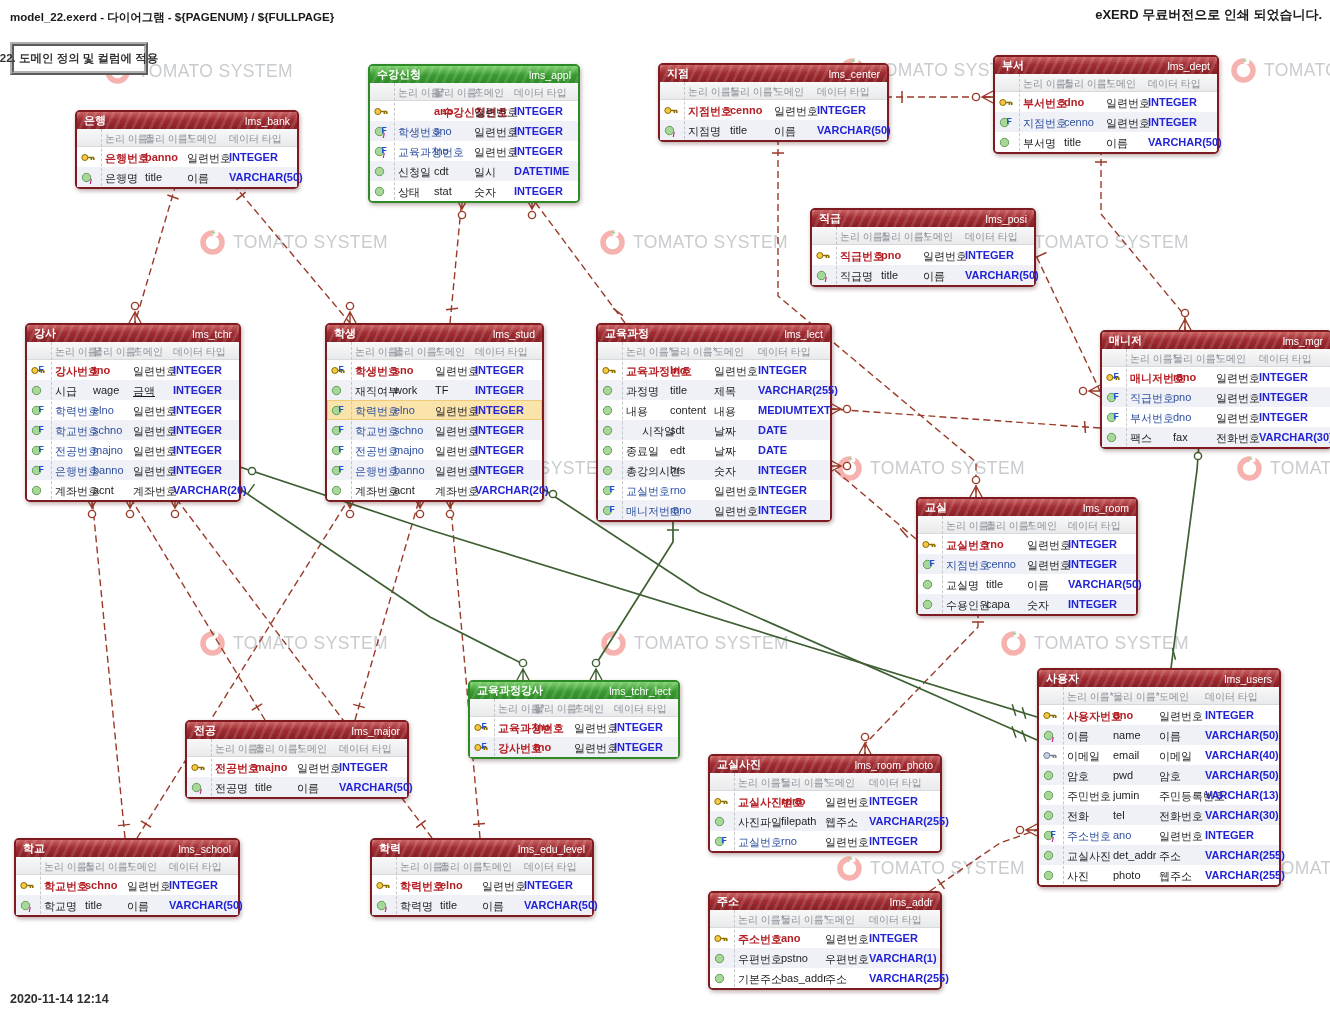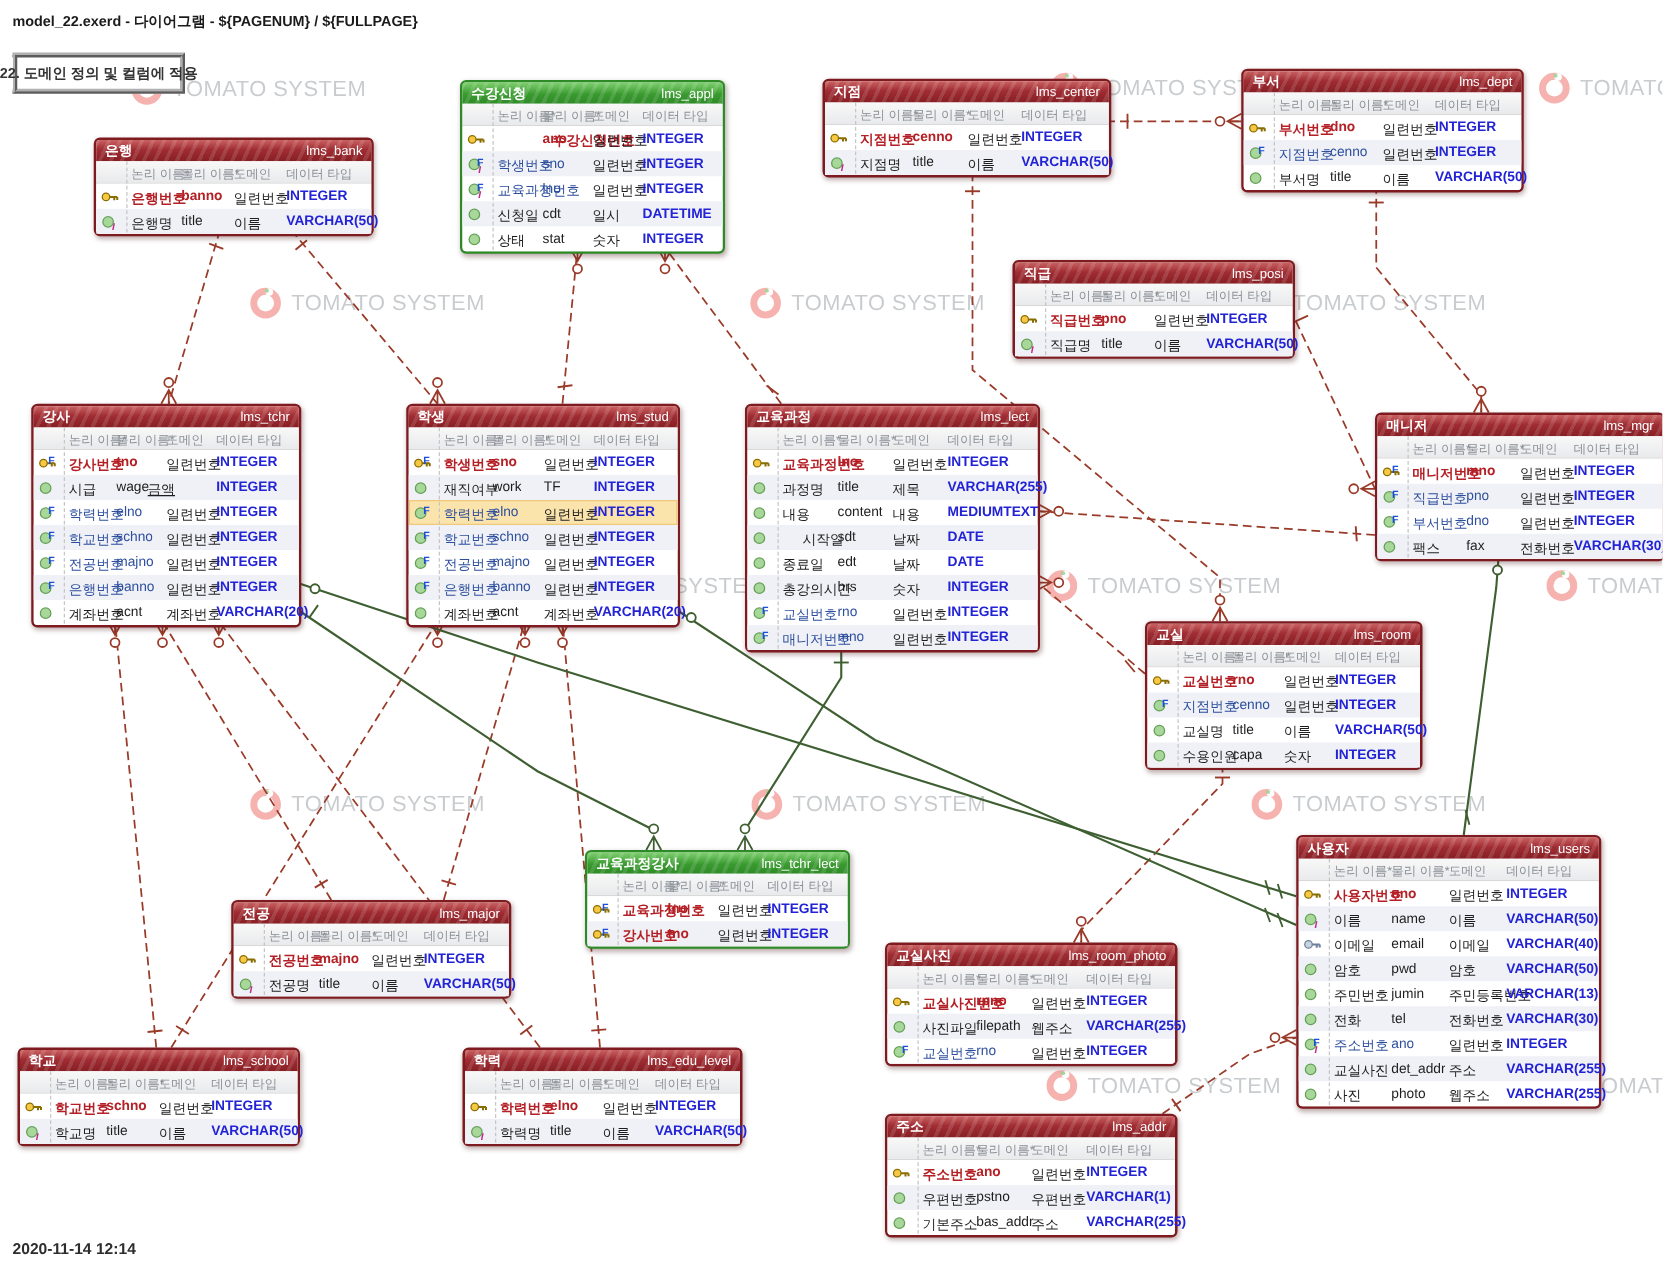--- a/index.html
+++ b/index.html
@@ -538,21 +538,21 @@
             <span class="cell kc" style="left: 66px;">tno</span>
             <span class="cell " style="left: 106px;">일련번호</span>
             <span class="cell ty" style="left: 146px;">INTEGER</span>
           </div>
           <div class="ent-row alt">
             <span class="icon"><svg viewBox="0 0 18 15" width="18" height="15">
                 <circle cx="6.5" cy="7.5" r="4.2" fill="#a8d79a" stroke="#649f56" stroke-width="1"></circle>
               </svg></span>
             <span class="cell " style="left: 28px;">시급</span>
             <span class="cell " style="left: 66px;">wage</span>
-            <span class="cell " style="left: 91px; text-decoration: underline;">금액</span>
+            <span class="cell " style="left: 106px; text-decoration: underline;">금액</span>
             <span class="cell ty" style="left: 146px;">INTEGER</span>
           </div>
           <div class="ent-row">
             <span class="icon"><svg viewBox="0 0 18 15" width="18" height="15">
                 <circle cx="6.5" cy="7.5" r="4.2" fill="#a8d79a" stroke="#649f56" stroke-width="1"></circle>
                 <text x="8.6" y="8.5" font-size="8.5" font-weight="bold" fill="#1b4fd8" font-family="Liberation Sans">F</text>
               </svg></span>
             <span class="cell fc" style="left: 28px;">학력번호</span>
             <span class="cell fc" style="left: 66px;">elno</span>
             <span class="cell " style="left: 106px;">일련번호</span>
@@ -1209,16 +1209,17 @@
             <span class="cell " style="left: 115px;">주소</span>
             <span class="cell ty" style="left: 159px;">VARCHAR(255)</span>
           </div>
         </div>
         <div class="gutter"></div>
       </div>
     </div>
 
   <div class="chrome" id="page-title">model_22.exerd - 다이어그램 - ${PAGENUM} / ${FULLPAGE}</div>
   <div class="chrome" id="notice">
+    <div>eXERD 무료버전으로 인쇄 되었습니다.</div>
   </div>
   <div class="chrome" id="label-box">22. 도메인 정의 및 컬럼에 적용</div>
   <div class="chrome" id="timestamp">2020-11-14 12:14</div>
 </div>
 
 </body></html>

